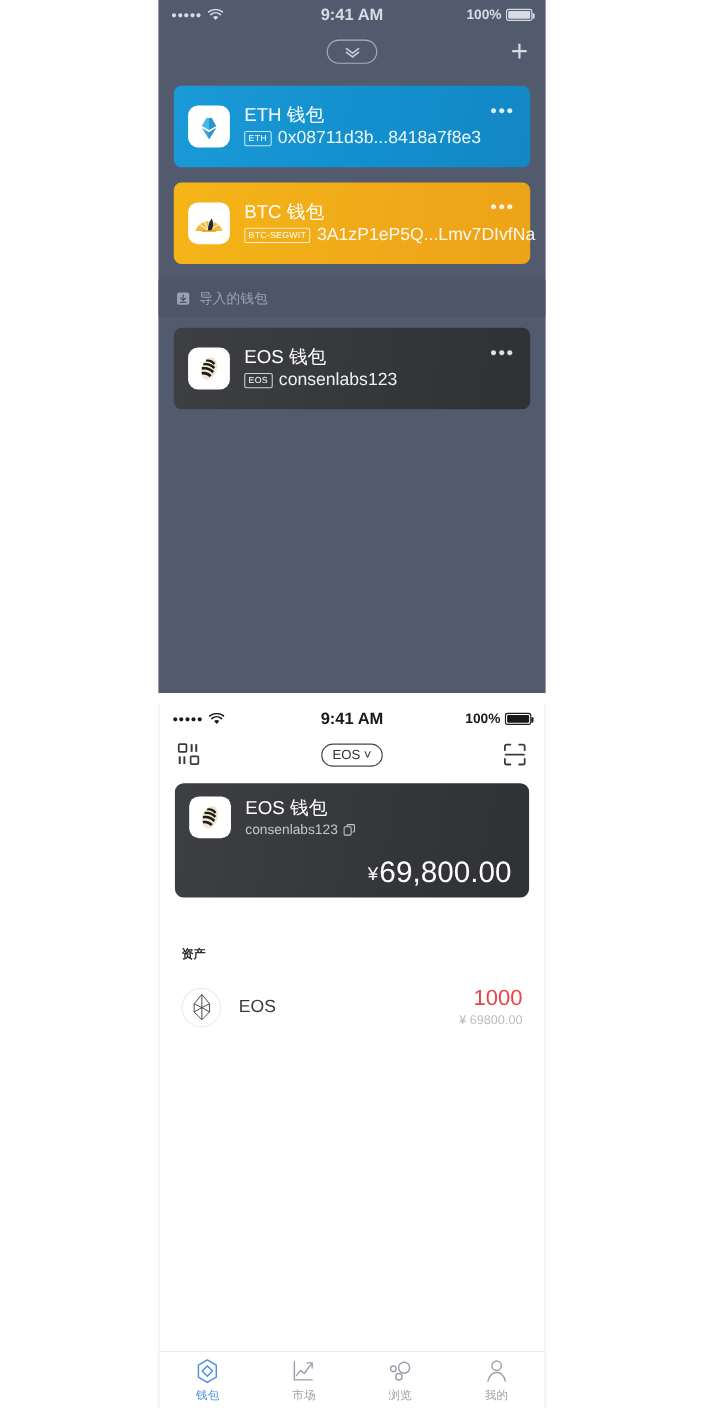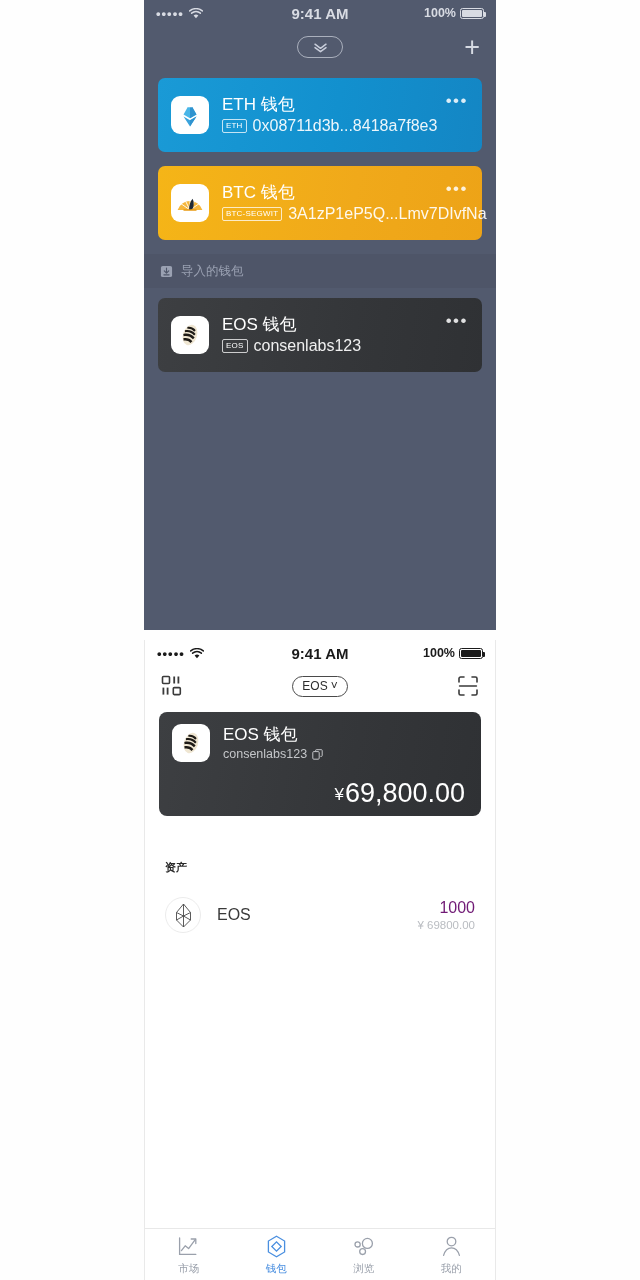--- a/index.html
+++ b/index.html
@@ -107,21 +107,21 @@
   .balamt .yen { font-size: 17px; vertical-align: 2px; margin-right: 1px; }
 
   .assets-title { padding: 44px 20px 0 20px; font-size: 11px; color: #2b2b2b; font-weight: bold; }
   .asset-row { display: flex; align-items: center; padding: 22px 20px 0 20px; }
   .asset-ic {
     width: 36px; height: 36px; border-radius: 50%; border: 1px solid #ececec;
     display: flex; align-items: center; justify-content: center; flex: 0 0 auto;
   }
   .asset-name { margin-left: 16px; font-size: 16px; color: #3a3a3a; }
   .asset-vals { margin-left: auto; text-align: right; }
-  .asset-qty { font-size: 16px; color: #701a75; line-height: 1.1; }
+  .asset-qty { font-size: 20px; color: #ef4444; line-height: 1.1; }
   .asset-fiat { font-size: 11.5px; color: #b9bcc1; margin-top: 3px; }
 
   .tabbar {
     position: absolute; left: 0; right: 0; bottom: 0; height: 52px;
     border-top: 1px solid #e8e8e8; background: #fff; display: flex;
   }
   .tab { flex: 1; display: flex; flex-direction: column; align-items: center; justify-content: center; gap: 3px; }
   .tab .lbl { font-size: 10.5px; color: #9aa0ab; }
   .tab.active .lbl { color: #4a8fe0; }
   .tab svg { display: block; }
@@ -334,35 +334,35 @@
         </svg>
       </div>
       <div class="asset-name">EOS</div>
       <div class="asset-vals">
         <div class="asset-qty">1000</div>
         <div class="asset-fiat">¥ 69800.00</div>
       </div>
     </div>
 
     <div class="tabbar">
+      <div class="tab active">
+        <svg width="25" height="25" viewBox="0 0 25 25">
+          <path d="M12.5 2.2 20.6 7 v11 l-8.1 4.8 L4.4 18 V7 Z" stroke="#4a8fe0" stroke-width="1.3" fill="none"></path>
+          <rect x="12.5" y="7.8" width="6.6" height="6.6" transform="rotate(45 12.5 7.8)" stroke="#4a8fe0" stroke-width="1.3" fill="none"></rect>
+        </svg>
+        <span class="lbl">钱包</span>
+      </div>
       <div class="tab">
         <svg width="25" height="25" viewBox="0 0 25 25">
           <path d="M3.6 4 V20.4 H19.8" stroke="#9aa0ab" stroke-width="1.3" fill="none" stroke-linecap="round"></path>
           <path d="M5.4 16.6 9.2 11.8 12.6 14.6 19.4 5.4" stroke="#9aa0ab" stroke-width="1.3" fill="none" stroke-linecap="round" stroke-linejoin="round"></path>
           <path d="M15.2 5 h4.6 v4.6" stroke="#9aa0ab" stroke-width="1.3" fill="none" stroke-linecap="round" stroke-linejoin="round"></path>
         </svg>
         <span class="lbl">市场</span>
       </div>
-      <div class="tab active">
-        <svg width="25" height="25" viewBox="0 0 25 25">
-          <path d="M12.5 2.2 20.6 7 v11 l-8.1 4.8 L4.4 18 V7 Z" stroke="#4a8fe0" stroke-width="1.3" fill="none"></path>
-          <rect x="12.5" y="7.8" width="6.6" height="6.6" transform="rotate(45 12.5 7.8)" stroke="#4a8fe0" stroke-width="1.3" fill="none"></rect>
-        </svg>
-        <span class="lbl">钱包</span>
-      </div>
       <div class="tab">
         <svg width="25" height="25" viewBox="0 0 25 25">
           <circle cx="16.4" cy="9.4" r="5" stroke="#9aa0ab" stroke-width="1.3" fill="none"></circle>
           <circle cx="6.6" cy="10.4" r="2.6" stroke="#9aa0ab" stroke-width="1.3" fill="none"></circle>
           <circle cx="11.6" cy="17.6" r="2.9" stroke="#9aa0ab" stroke-width="1.3" fill="none"></circle>
         </svg>
         <span class="lbl">浏览</span>
       </div>
       <div class="tab">
         <svg width="25" height="25" viewBox="0 0 25 25">

